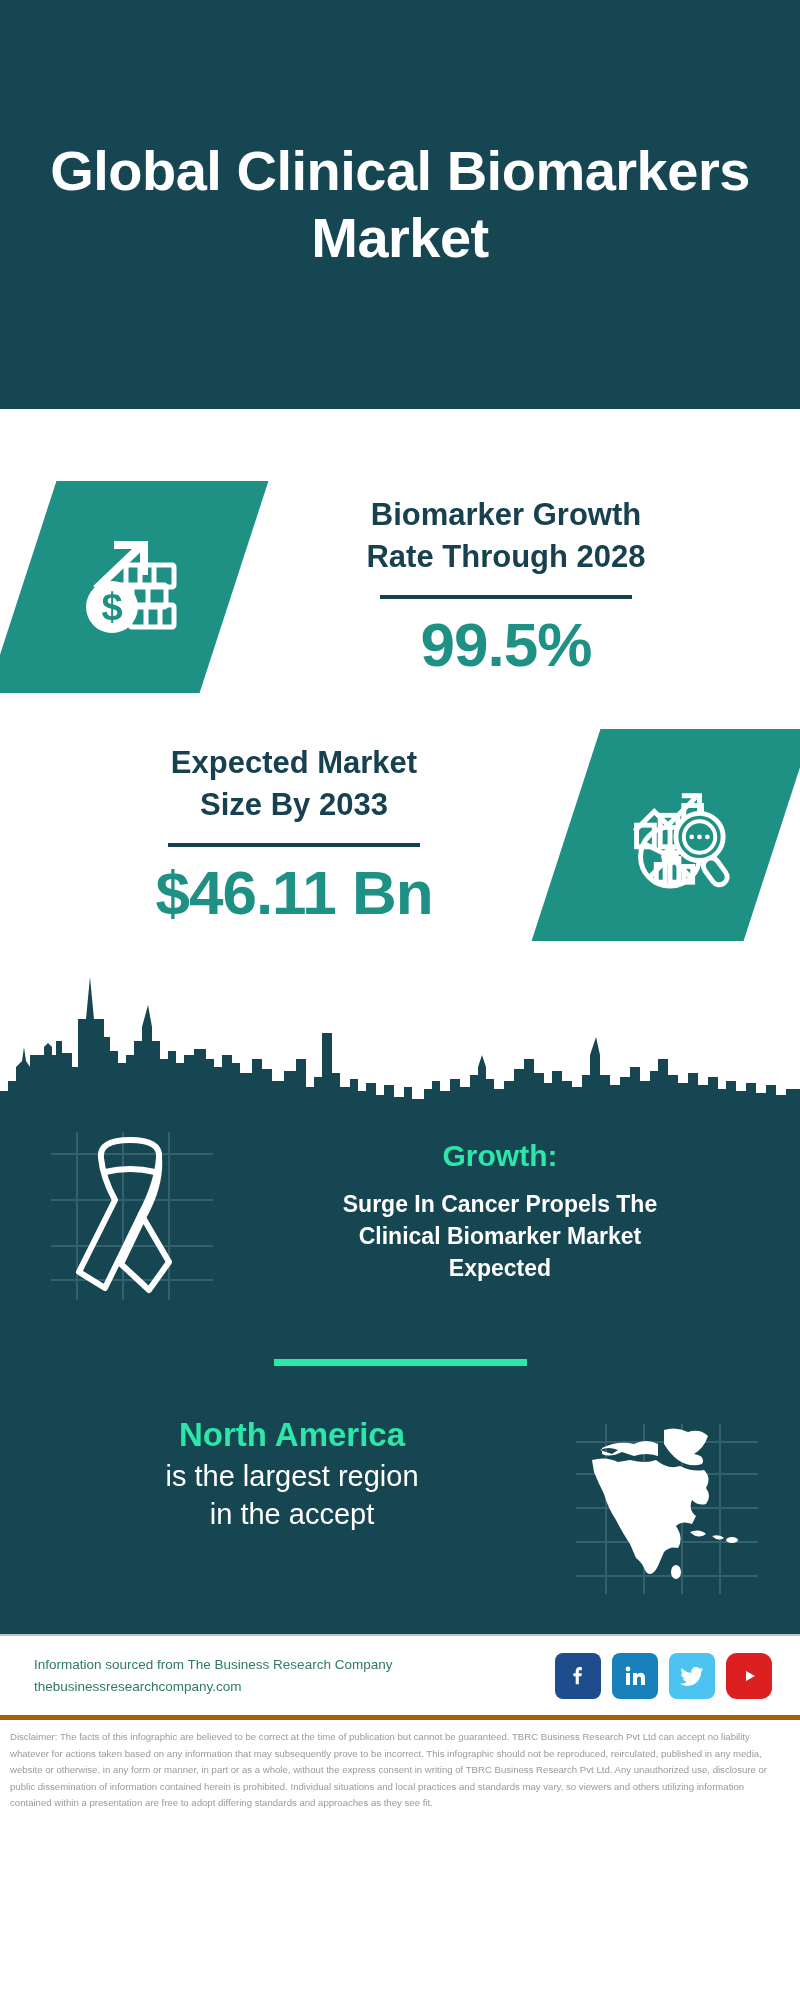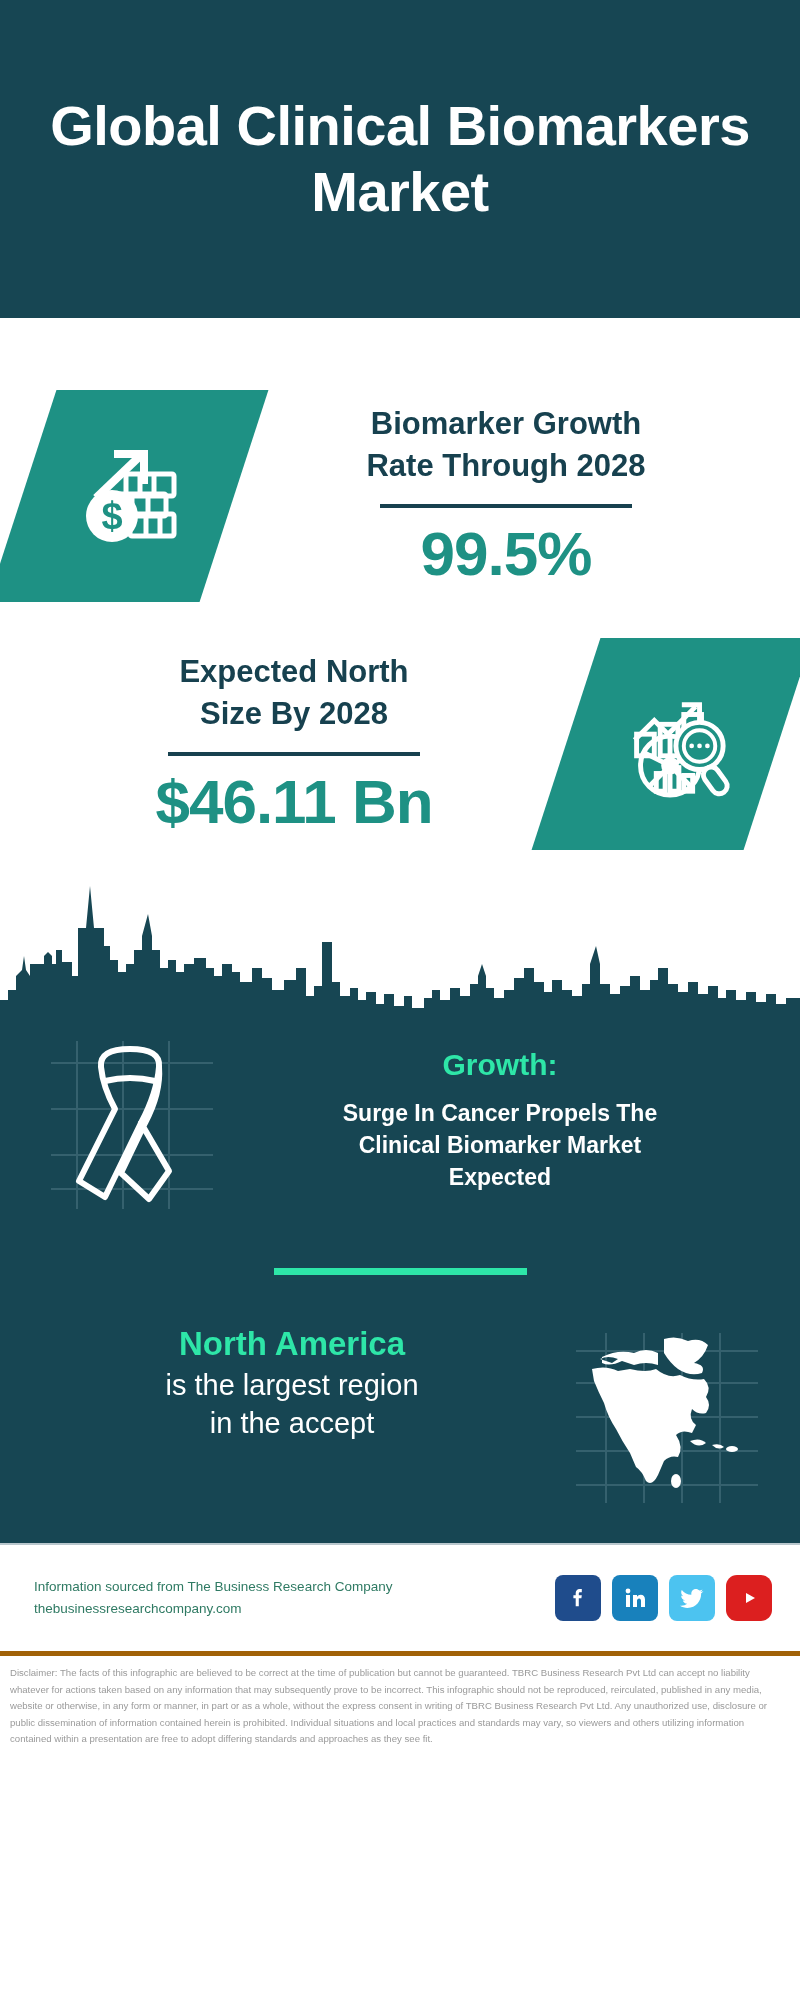--- a/index.html
+++ b/index.html
@@ -7,21 +7,21 @@
   body {
     font-family:"Liberation Sans", sans-serif;
     background:#ffffff;
     width:800px; height:2000px;
     position:relative; overflow:hidden;
   }
 
   
   .header {
     background:#174653;
-    height:318px;
+    height:409px;
     display:flex; align-items:center; 
     padding:0 28px;
   }
   .header h1 {
     color:#ffffff;
     font-size:56px;
     line-height:1.18;
     font-weight:bold;
     text-align:center;
     letter-spacing:-0.5px;
@@ -79,21 +79,21 @@
 
   .row-region { padding:0 34px 0 30px; gap:12px; align-items:flex-start; }
   .region-text { flex:1; text-align:center; }
   .region-name { color:#2EE6A8; font-size:33px; font-weight:bold; line-height:1.3; }
   .region-sub  { color:#ffffff; font-size:29px; line-height:1.33; }
 
   
   .footer {
     background:#ffffff;
     border-top:2px solid #b9c7cd;
-    height:108px;
+    height:81px;
     display:flex; align-items:center; justify-content:space-between;
     padding:0 28px 0 34px;
   }
   .source-text { color:#2f7a63; font-size:13.5px; line-height:1.62; }
   .socials { display:flex; gap:11px; align-items:center; }
   .soc { width:46px; height:46px; border-radius:8px;
          display:flex; align-items:center; justify-content:center; }
   .soc-fb { background:#1F4C8C; }
   .soc-li { background:#1881BC; }
   .soc-tw { background:#4CC3F0; }
@@ -141,22 +141,22 @@
     <div class="stat-text">
       <div class="stat-title">Biomarker Growth</div>
       <div class="stat-title">Rate Through 2028</div>
       <div class="rule"></div>
       <div class="stat-value">99.5%</div>
     </div>
   </div>
 
   <div class="row row-size">
     <div class="stat-text">
-      <div class="stat-title">Expected North</div>
-      <div class="stat-title">Size By 2028</div>
+      <div class="stat-title">Expected Market</div>
+      <div class="stat-title">Size By 2033</div>
       <div class="rule"></div>
       <div class="stat-value">$46.11 Bn</div>
     </div>
     <div class="tile">
       <svg width="118" height="118" viewBox="0 0 120 120">
         <g fill="none" stroke="#fff" stroke-width="5">
           <polyline points="22,56 42,36 56,50 84,22"></polyline>
           <polyline points="70,20 88,20 88,38"></polyline>
           <rect x="24" y="50" width="18" height="22"></rect>
           <rect x="48" y="40" width="18" height="32"></rect>

